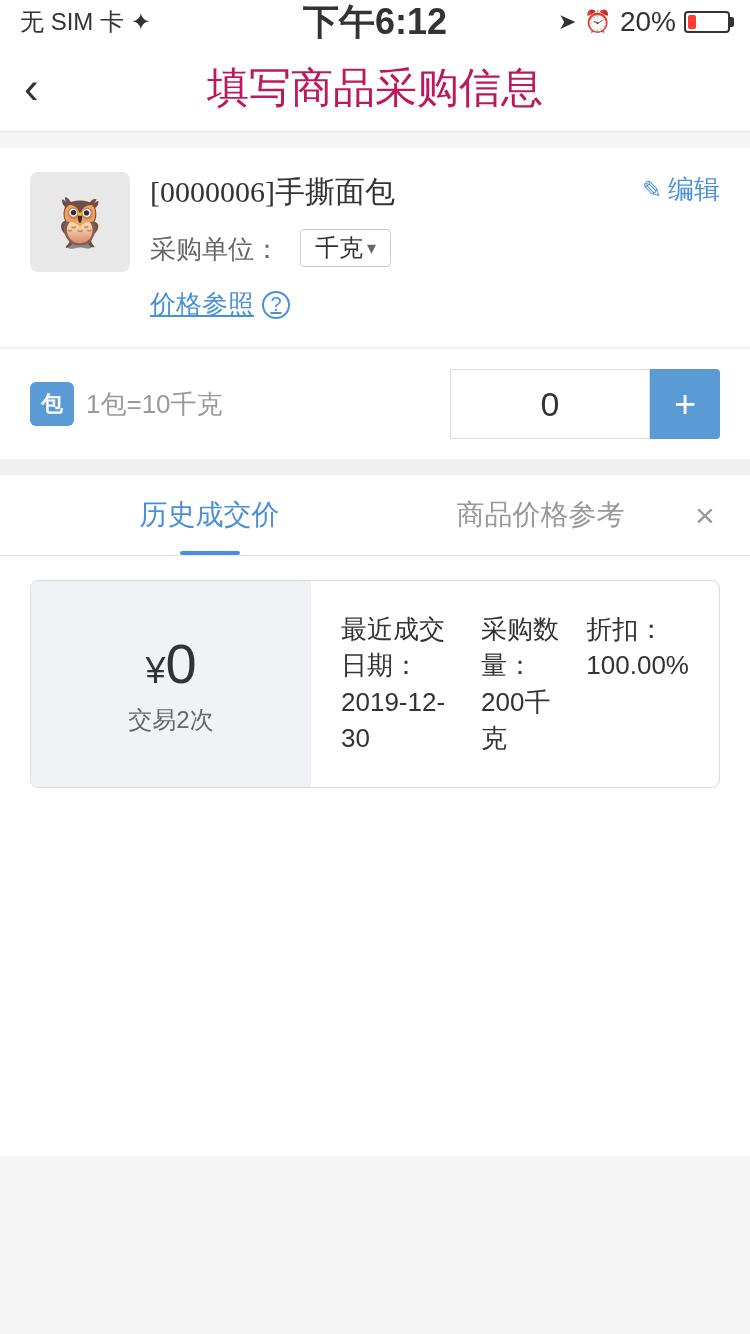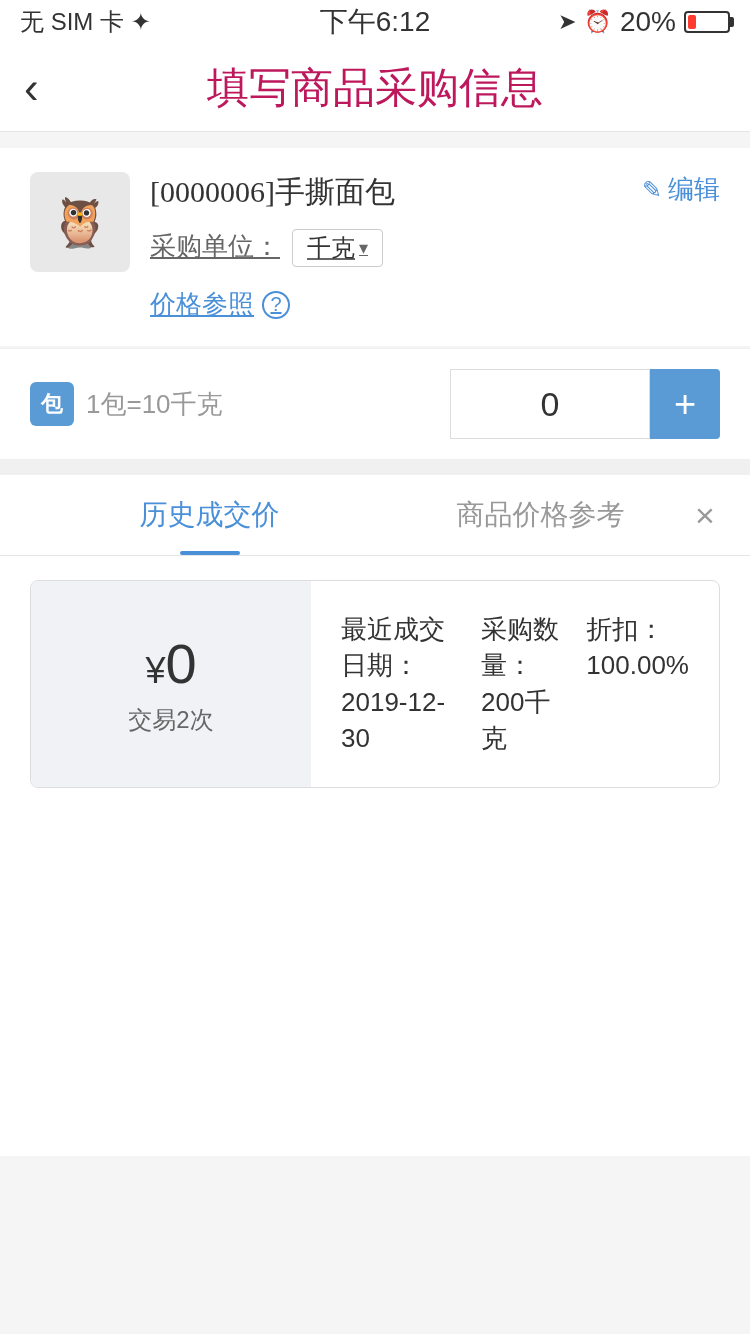--- a/index.html
+++ b/index.html
@@ -133,25 +133,24 @@
       gap: 16px;
     }
     .product-name {
       font-size: 30px;
       color: #333;
       font-weight: 500;
       font-family: Liberation Serif, serif;
     }
     .product-unit-row {
       display: flex;
-      align-items: flex-start;
-      gap: 12px;
+      align-items: flex-end;
+      gap: 20px;
       font-size: 26px;
       color: #666;
-      text-decoration: underline;
     }
     .unit-tag {
       border: 1px solid #ccc;
       border-radius: 4px;
       padding: 2px 14px;
       font-size: 24px;
       color: #333;
       display: flex;
       align-items: center;
       gap: 4px;
@@ -360,21 +359,21 @@
     }
   </style>
 </head>
 <body>
 
 <div class="status-bar">
   <div class="status-left">
     <span style="font-size:24px;">无 SIM 卡 ✦</span>
   </div>
   <div class="status-center">
-    <span style="font-size:28px;">下午6:12</span>
+    <span style="font-size:36px;font-weight:bold;">下午6:12</span>
   </div>
   <div class="status-right">
     <span style="font-size:22px;">➤</span>
     <span style="font-size:22px;">⏰</span>
     <span style="font-size:28px;">20%</span>
     <div class="battery">
       <div class="battery-fill"></div>
     </div>
   </div>
 </div>

